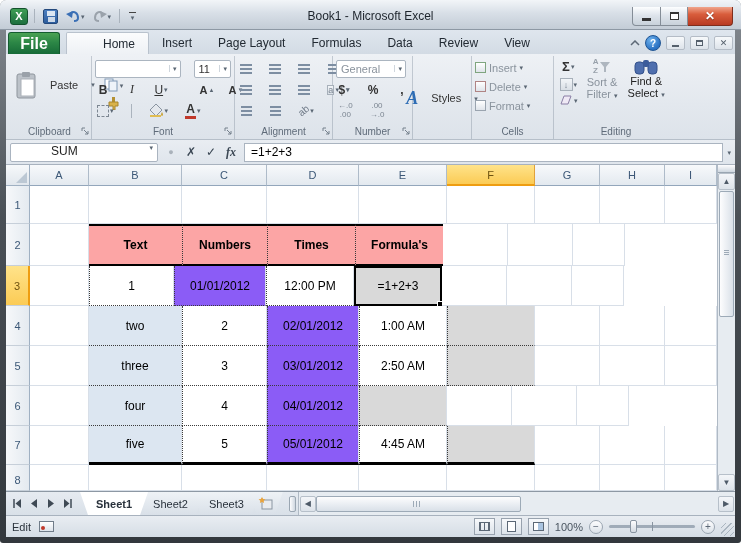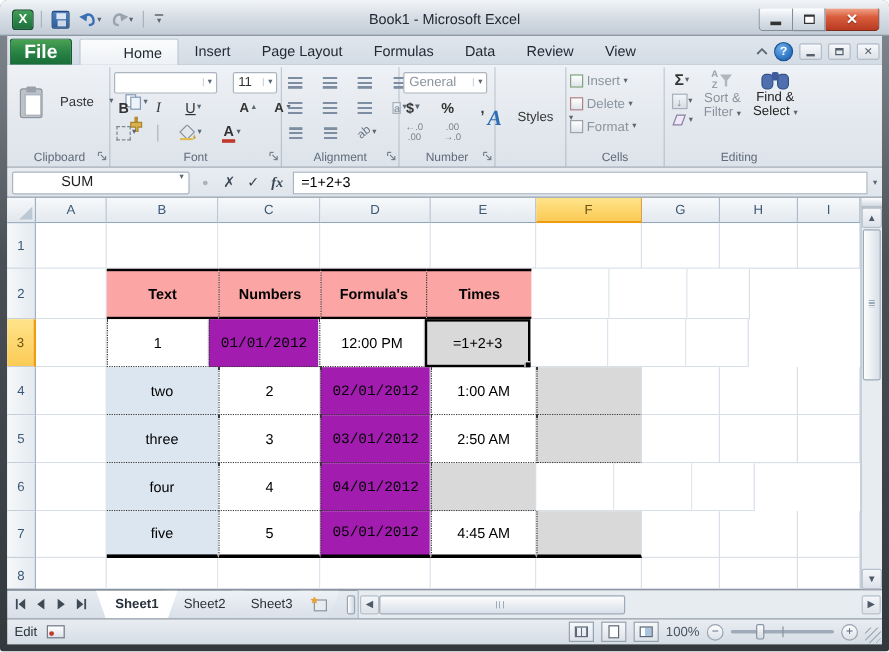--- a/index.html
+++ b/index.html
@@ -110,21 +110,21 @@
         display:flex; align-items:center; justify-content:center; font-size:11px; color:#3c5877; }
   .rh.sel { background:linear-gradient(#ffe38a,#fbcb55); border-right:2px solid #ee9d11; color:#6e5210; }
   .cell { background:#fff; border-right:1px solid #d8dfe8; border-bottom:1px solid #d8dfe8; font-size:12px; color:#000;
           display:flex; align-items:center; justify-content:center; }
   .cA{width:59px}.cB{width:93px}.cC{width:85px}.cD{width:92px}.cE{width:88px}.cF{width:88px}.cG{width:65px}.cH{width:65px}.cI{width:52px}
   .h-r1{height:38px}.h-r2{height:42px}.h-r3{height:40px}.h-r4{height:40px}.h-r5{height:40px}.h-r6{height:40px}.h-r7{height:39px}.h-r8{height:26px}
   .th { background:#fca5a5; font-weight:bold; border-top:2px solid #000; border-bottom:2px solid #000; border-right:none; }
   .t-dotl { border-left:1px dotted #3a3a3a; }
   .t-dotb { border-bottom:1px dotted #3a3a3a; }
   .t-blue { background:#dce6f1; }
-  .t-pink { background:#a21caf;font-family:Liberation Mono, monospace; }
+  .t-pink { background:#8b5cf6; }
   .t-gray { background:#d9d9d9; }
   .t-thick { border-bottom:3px solid #000; }
   .active-cell { position:relative; border:2px solid #000; background:#d9d9d9; }
   .handle { position:absolute; right:-2px; bottom:-2px; width:5px; height:5px; background:#000; border-left:1px solid #fff; border-top:1px solid #fff; }
 
   
   .vscroll { width:18px; background:#e7ecf1; border-left:1px solid #b0bac5; display:flex; flex-direction:column; }
   .vsplit { height:8px; background:linear-gradient(#fdfdfe,#cfd7e0); border-bottom:1px solid #9aa6b2; }
   .sarrow { height:17px; display:flex; align-items:center; justify-content:center; background:linear-gradient(#f4f6f9,#dde3ea); border:1px solid #b7c0ca; border-radius:2px; color:#4e5a68; font-size:8px; }
   .vthumb { height:126px; margin:1px; background:linear-gradient(to right,#fdfdfe,#d9e0e8); border:1px solid #9daab7; border-radius:2px; position:relative; }
@@ -549,22 +549,22 @@
           <div class="cell cF"></div>
           <div class="cell cG"></div>
           <div class="cell cH"></div>
           <div class="cell cI"></div>
       </div>
       <div class="xrow h-r2">
         <div class="rh">2</div>
         <div class="cell cA"></div>
         <div class="cell cB th">Text</div>
         <div class="cell cC th t-dotl">Numbers</div>
+        <div class="cell cE th t-dotl">Times</div>
         <div class="cell cF th t-dotl">Formula's</div>
-        <div class="cell cE th t-dotl">Times</div>
         <div class="cell cG"></div>
           <div class="cell cH"></div>
           <div class="cell cI"></div>
       </div>
       <div class="xrow h-r3">
         <div class="rh sel">3</div>
         <div class="cell cA"></div>
         <div class="cell cC t-dotl t-dotb">1</div>
         <div class="cell cD t-pink t-dotl t-dotb">01/01/2012</div>
         <div class="cell cE t-dotl t-dotb">12:00 PM</div>

